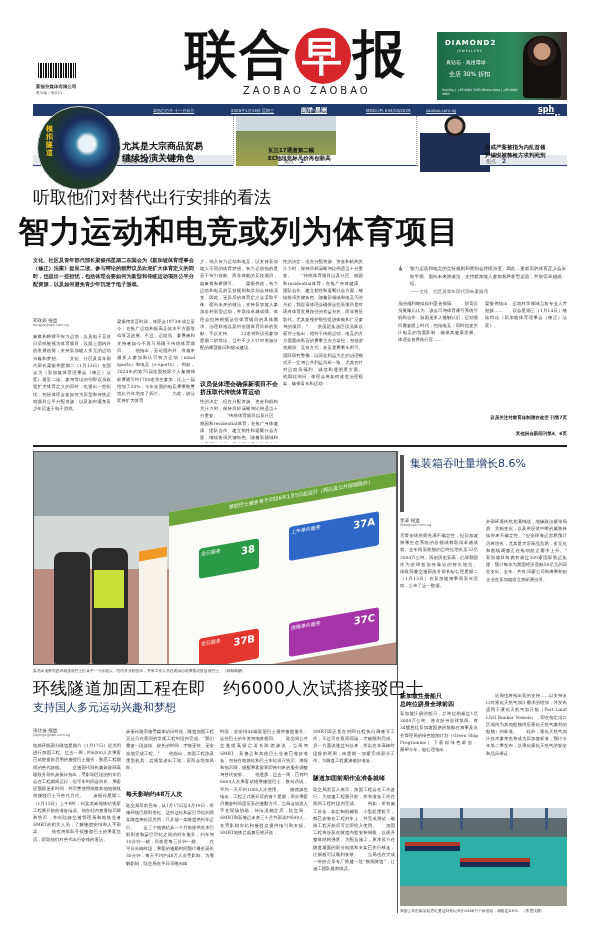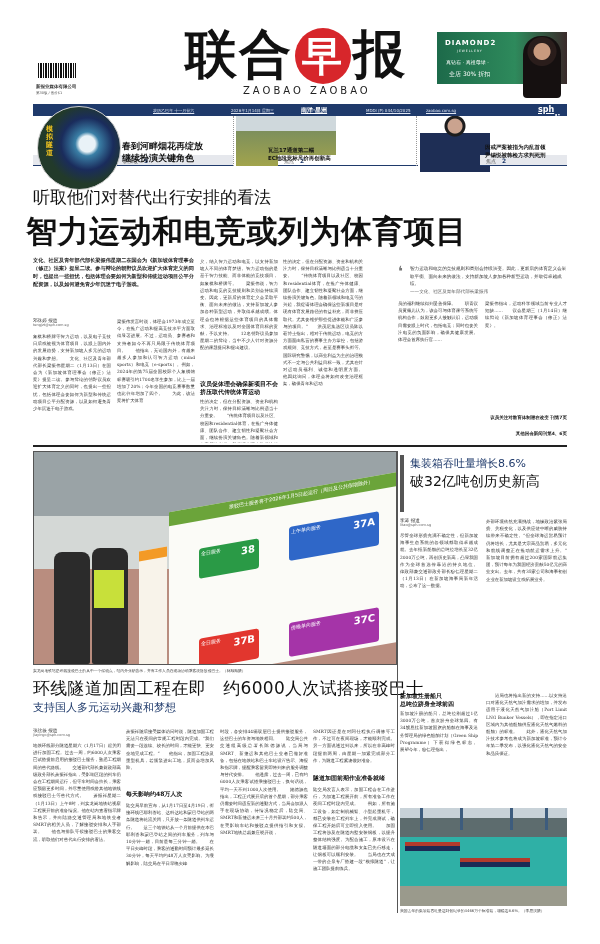--- a/index.html
+++ b/index.html
@@ -5,21 +5,21 @@
   * { box-sizing: border-box; margin: 0; padding: 0; }
   body { width: 600px; height: 944px; background: #ffffff; font-family: "DejaVu Sans", sans-serif; color: #222; overflow: hidden; position: relative; }
   .abs { position: absolute; }
   
   .barcode { left: 38px; top: 63px; width: 38px; height: 15px; background: repeating-linear-gradient(90deg,#111 0 1px,#fff 1px 2px,#111 2px 4px,#fff 4px 5px); }
   .publisher { left: 36px; top: 84px; font-size: 4.5px; font-weight: bold; color:#333; }
   .issue { left: 36px; top: 91px; font-size: 3.5px; color:#555; }
   .logo-cn { left: 185px; top: 28px; font-family: "DejaVu Serif", serif; font-size: 52px; font-weight: bold; color: #111; letter-spacing: 2px; line-height: 1; }
   .logo-zao { display:inline-block; width: 56px; height: 56px; border-radius: 50%; background:#d7262b; color:#fff; text-align:center; line-height:56px; font-size:40px; vertical-align: top; margin: 0 2px; }
   .logo-en { left: 243px; top: 85px; font-size: 10px; letter-spacing: 3px; color:#222; }
-  .ad { left: 437px; top: 32px; width: 130px; height: 52px; background: linear-gradient(90deg,#1d6a4a,#2e8a5c 60%,#3a2b2b 100%); color:#fff; }
+  .ad { left: 437px; top: 32px; width: 130px; height: 68px; background: linear-gradient(90deg,#1d6a4a,#2e8a5c 60%,#3a2b2b 100%); color:#fff; }
   .ad .brand { position:absolute; left: 8px; top: 7px; font-size: 7px; font-weight: bold; letter-spacing: 1px; }
   .ad .sub { position:absolute; left: 20px; top: 17px; font-size: 3px; letter-spacing: 1px; }
   .ad .l1 { position:absolute; left: 9px; top: 27px; font-size: 5px; }
   .ad .l2 { position:absolute; left: 12px; top: 38px; font-size: 6px; }
   .ad .l3 { position:absolute; left: 5px; top: 56px; font-size: 3px; line-height: 4px; }
   .ad .model { position:absolute; right: 6px; top: 4px; width: 38px; height: 62px; border-radius: 18px 18px 4px 4px; background: radial-gradient(circle at 50% 25%,#c99a7e 0 8px,#2a1d1b 9px 14px,#151010 15px); }
   
   .infobar { left: 33px; top: 104px; width: 534px; height: 12px; background: #1f3a6b; color:#dfe6f3; font-size: 4px; }
   .infobar span { position:absolute; top: 4px; text-decoration: underline; }
   .infobar .nanyang { font-family:"DejaVu Serif",serif; font-size: 6px; top: 2px; font-weight: bold; color:#fff; }
@@ -29,21 +29,21 @@
   .circle-img { left: 37px; top: 106px; width: 84px; height: 84px; border-radius: 50%; background: radial-gradient(circle at 60% 45%,#e9f2f7 0 8px,#3a7fa6 12px,#1a2c5c 26px,#223a2a 40px); border: 1px solid #ccc; }
   .circle-img .txt { position:absolute; left: 8px; top: 18px; width: 10px; font-size: 7px; color:#f2c420; font-weight:bold; line-height: 8px; }
   .t1-title { left: 122px; top: 140px; font-size: 9px; font-weight: bold; color:#111; line-height: 12px; }
   .t-photo2 { left: 236px; top: 116px; width: 100px; height: 50px; background: linear-gradient(180deg,#cfd8dc 0 30%,#7d8f5c 30%,#a2a44c 100%); }
   .t2-title { left: 268px; top: 151px; font-size: 5.5px; font-weight: bold; color:#111; line-height: 8px; }
   .t-photo3 { left: 420px; top: 116px; width: 70px; height: 56px; background: radial-gradient(circle at 50% 18%,#caa38f 0 7px,#1d1d1d 8px 10px,transparent 11px), linear-gradient(180deg,transparent 30%,#1e2e55 30%); }
   .t3-title { left: 485px; top: 151px; font-size: 5.5px; font-weight: bold; color:#111; line-height: 8px; }
   .vdash { border-left: 1px dotted #999; }
   
   .kicker { left: 33px; top: 186px; font-size: 17px; color:#111; }
-  .headline { left: 26px; top: 211px; font-size: 31px; font-weight: bold; color:#111; letter-spacing: 0.5px; }
+  .headline { left: 18px; top: 211px; font-size: 31px; font-weight: bold; color:#111; letter-spacing: 0.5px; }
   .lede { left: 33px; top: 256px; width: 165px; font-size: 5.2px; line-height: 8px; font-weight: bold; color:#222; }
   .col { font-family: "DejaVu Serif", serif; font-size: 4.4px; line-height: 7.2px; color:#333; text-align: justify; }
   .byline { font-size: 4.6px; color:#333; }
   .email { font-size: 3.5px; color:#666; }
   .subhead { font-size: 6px; font-weight: bold; color:#111; line-height: 8px; }
   .quote { left: 398px; top: 265px; width: 170px; font-size: 4.6px; line-height: 7.5px; color:#333; padding-left: 12px; }
   .quote .mark { position:absolute; left: 0; top: 0; font-size: 14px; color:#777; font-weight: bold; line-height: 12px; }
   .quote .attr { color:#555; }
   .jump { font-size: 4.5px; font-weight: bold; color:#222; text-align:right; }
   .hr { height: 1.5px; background:#222; }
@@ -97,21 +97,21 @@
 
 <div class="abs" style="left:33px;top:155px;width:200px;height:11px;">
   <div class="teaser-foot" style="left:0;width:200px;">
     <span style="margin-left:90px">新加坡</span><b>5</b>
   </div>
 </div>
 <div class="abs circle-img">
   <div class="txt">模拟隧道</div>
 </div>
 <div class="abs t1-title">
-  <div>春到河畔烟花再绽放</div>
+  <div>尤其是大宗商品贸易</div>
   <div>继续扮演关键角色</div>
 </div>
 <div class="abs vdash" style="left:233px;top:116px;height:50px;"></div>
 
 <div class="abs t-photo2"></div>
 <div class="abs" style="left:236px;top:155px;width:182px;height:11px;">
   <div class="teaser-foot" style="left:42px;width:140px;background:#fff;">
     <span style="margin-left:6px">焦点</span><b>2</b>
   </div>
 </div>
@@ -193,21 +193,20 @@
 <div class="abs col" style="left:126px;top:802px;width:88px;height:110px;overflow:hidden;">陆交局早前宣布，从1月17日至4月19日，衔接环线巴耶利峇站、达科达站和蒙巴登站的两条隧道将轮流关闭，只开放一条隧道供列车运行。　　这三个地铁站从一个月前提供在本巴耶利峇和蒙巴登站之间的列车服务，列车与10分钟一趟，目前是每三分钟一趟。　　在平日尖峰时段，乘客的通勤时间预计最多延长30分钟，每天平均约48万人次受影响。为缓解影响，陆交局在平日早晚尖峰</div>
 <div class="abs col" style="left:220px;top:728px;width:88px;height:184px;overflow:hidden;">时段，各安排44辆双层巴士提供接驳服务，这些巴士的车资与地铁相同。　　陆交局公共交通组高级总署长陈德源说，当局与SMRT、新捷运和其他巴士业者已做好准备，包括在地铁站和巴士车站设置告示、海报和指示牌，提醒乘客留意即将到来的服务调整与替代安排。　　他透露，过去一周，已有约6000人次乘客试搭乘接驳巴士，换句话说，平均一天不到1000人次使用。　　她德源也指出，工程正式展开后的首个星期，部分乘客仍需要时间适应新的通勤方式，当局会加派人手在现场协助，待情况稳定后，陆交局、SMRT和新捷运未来三十月共部署约500人，在受影响车站和接驳点提供指引和支援。　　SMRT地铁总裁兼庄晓开说，</div>
 <div class="abs col" style="left:313px;top:728px;width:82px;height:42px;overflow:hidden;">SMRT因还是在对阿仕程执行调修等工作，不过可在夜间现场，才能顺利完成。　　另一方面说通过到以来，所以在非高峰时段提前两周，由星期一加紧完成部分工作，为隧道工程紧凑做好准备。</div>
 <div class="abs subhead" style="left:313px;top:774px;width:82px;">隧道加固前期作业准备就绪</div>
 <div class="abs col" style="left:313px;top:786px;width:82px;height:126px;overflow:hidden;">陆交局发言人表示，加固工程会在工作进行，为加速工程展开前，所有准备工作在夜间工程时段内完成。　　例如，所有施工设备，如定制机械臂、小型起重机等，都已安装在工程列车上，并完成测试，确保工程开始后可立即投入使用。　　加固工程将涉及在隧道内壁安装钢板，以提升整体结构强度。为配合施工，原本设置在隧道墙面的部分电缆和支架已先行移走，让钢板可以顺利安装。　　当局也在大成一带的企泉专厂搭建一段“模拟隧道”，让施工团队提前练兵。</div>
 <div class="abs" style="left:397px;top:451px;width:1px;height:462px;background:#555;"></div>
 
 <div class="abs rb-bar"></div>
 <div class="abs rb-kicker">集装箱吞吐量增长8.6%</div>
 <div class="abs rb-head">
-  <div>破32亿吨创历史新高</div>
 </div>
 <div class="abs" style="left:400px;top:518px;width:80px;">
   <div class="byline">李涛  报道</div>
   <div class="email">litao@sph.com.sg</div>
 </div>
 <div class="abs col" style="left:400px;top:532px;width:78px;height:155px;overflow:hidden;">尽管全球形势充满不确定性，但新加坡海事生态系统的各领域都取得卓越成就。去年抵新船舶的总吨位增长至32亿2000万公吨，再创历史新高，凸显我国作为全球首选停靠港的持久地位。　　律政部兼交通部政务部长穆仁理星期二（1月13日）在新加坡海事局新年活动，公布了这一数据。</div>
 <div class="abs subhead" style="left:400px;top:692px;width:80px;">
   <div>新加坡注册船只</div>
   <div>总吨位跻身全球前四</div>
 </div>

